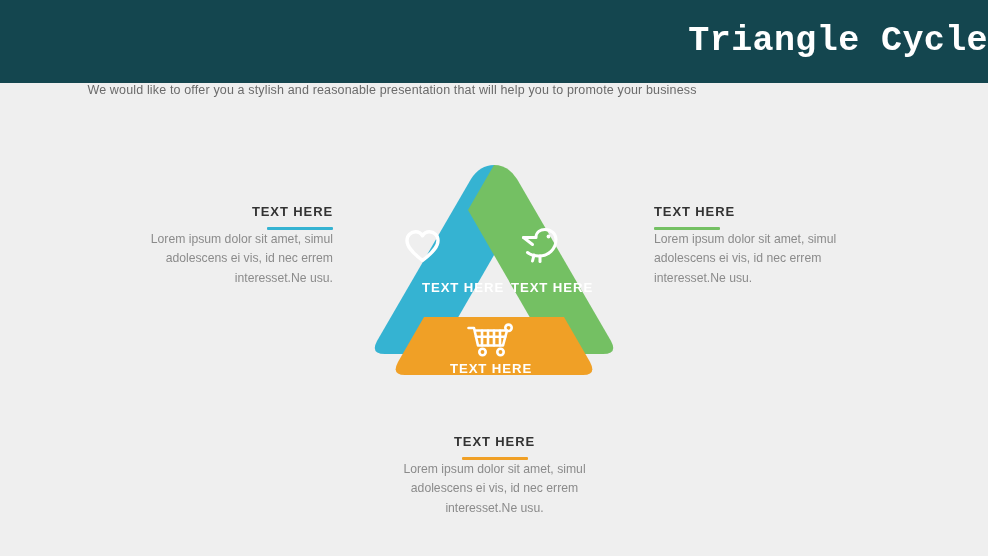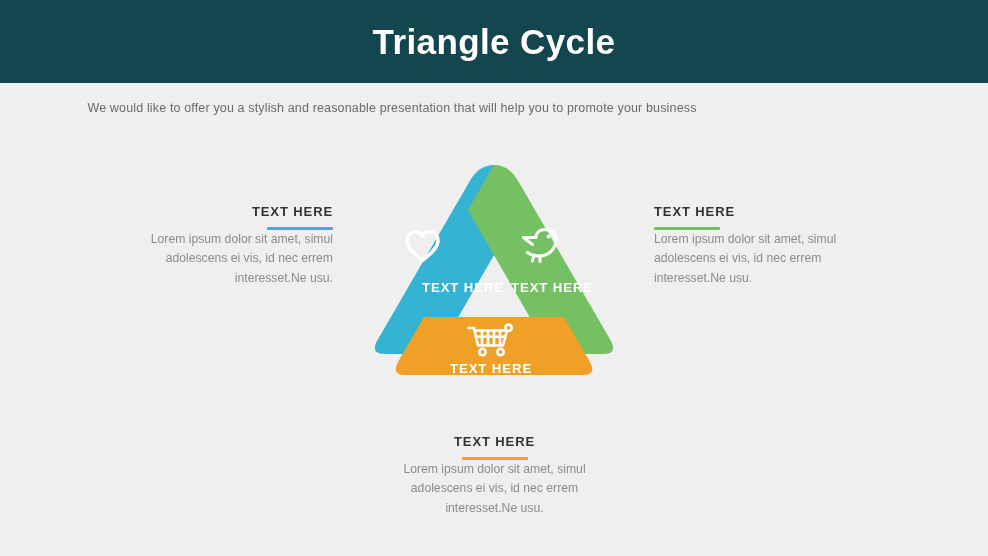--- a/index.html
+++ b/index.html
@@ -16,34 +16,34 @@
     position: relative;
   }
 
   
   .header {
     width: 988px;
     height: 83px;
     background: #14464f;
     display: flex;
     align-items: center;
-    justify-content: center;
+    justify-content: flex-end;
+    font-family: Liberation Mono, monospace;
   }
   .header-title {
     color: #ffffff;
     font-size: 35px;
     font-weight: bold;
     letter-spacing: 0.4px;
     line-height: 1;
   }
 
   
   .subtitle-wrap {
     width: 784px;
-    padding-top: 18px;
     display: flex;
     justify-content: center;
   }
   .subtitle {
     color: #6b6b6b;
     font-size: 12.5px;
     letter-spacing: 0.15px;
     white-space: nowrap;
   }
 

